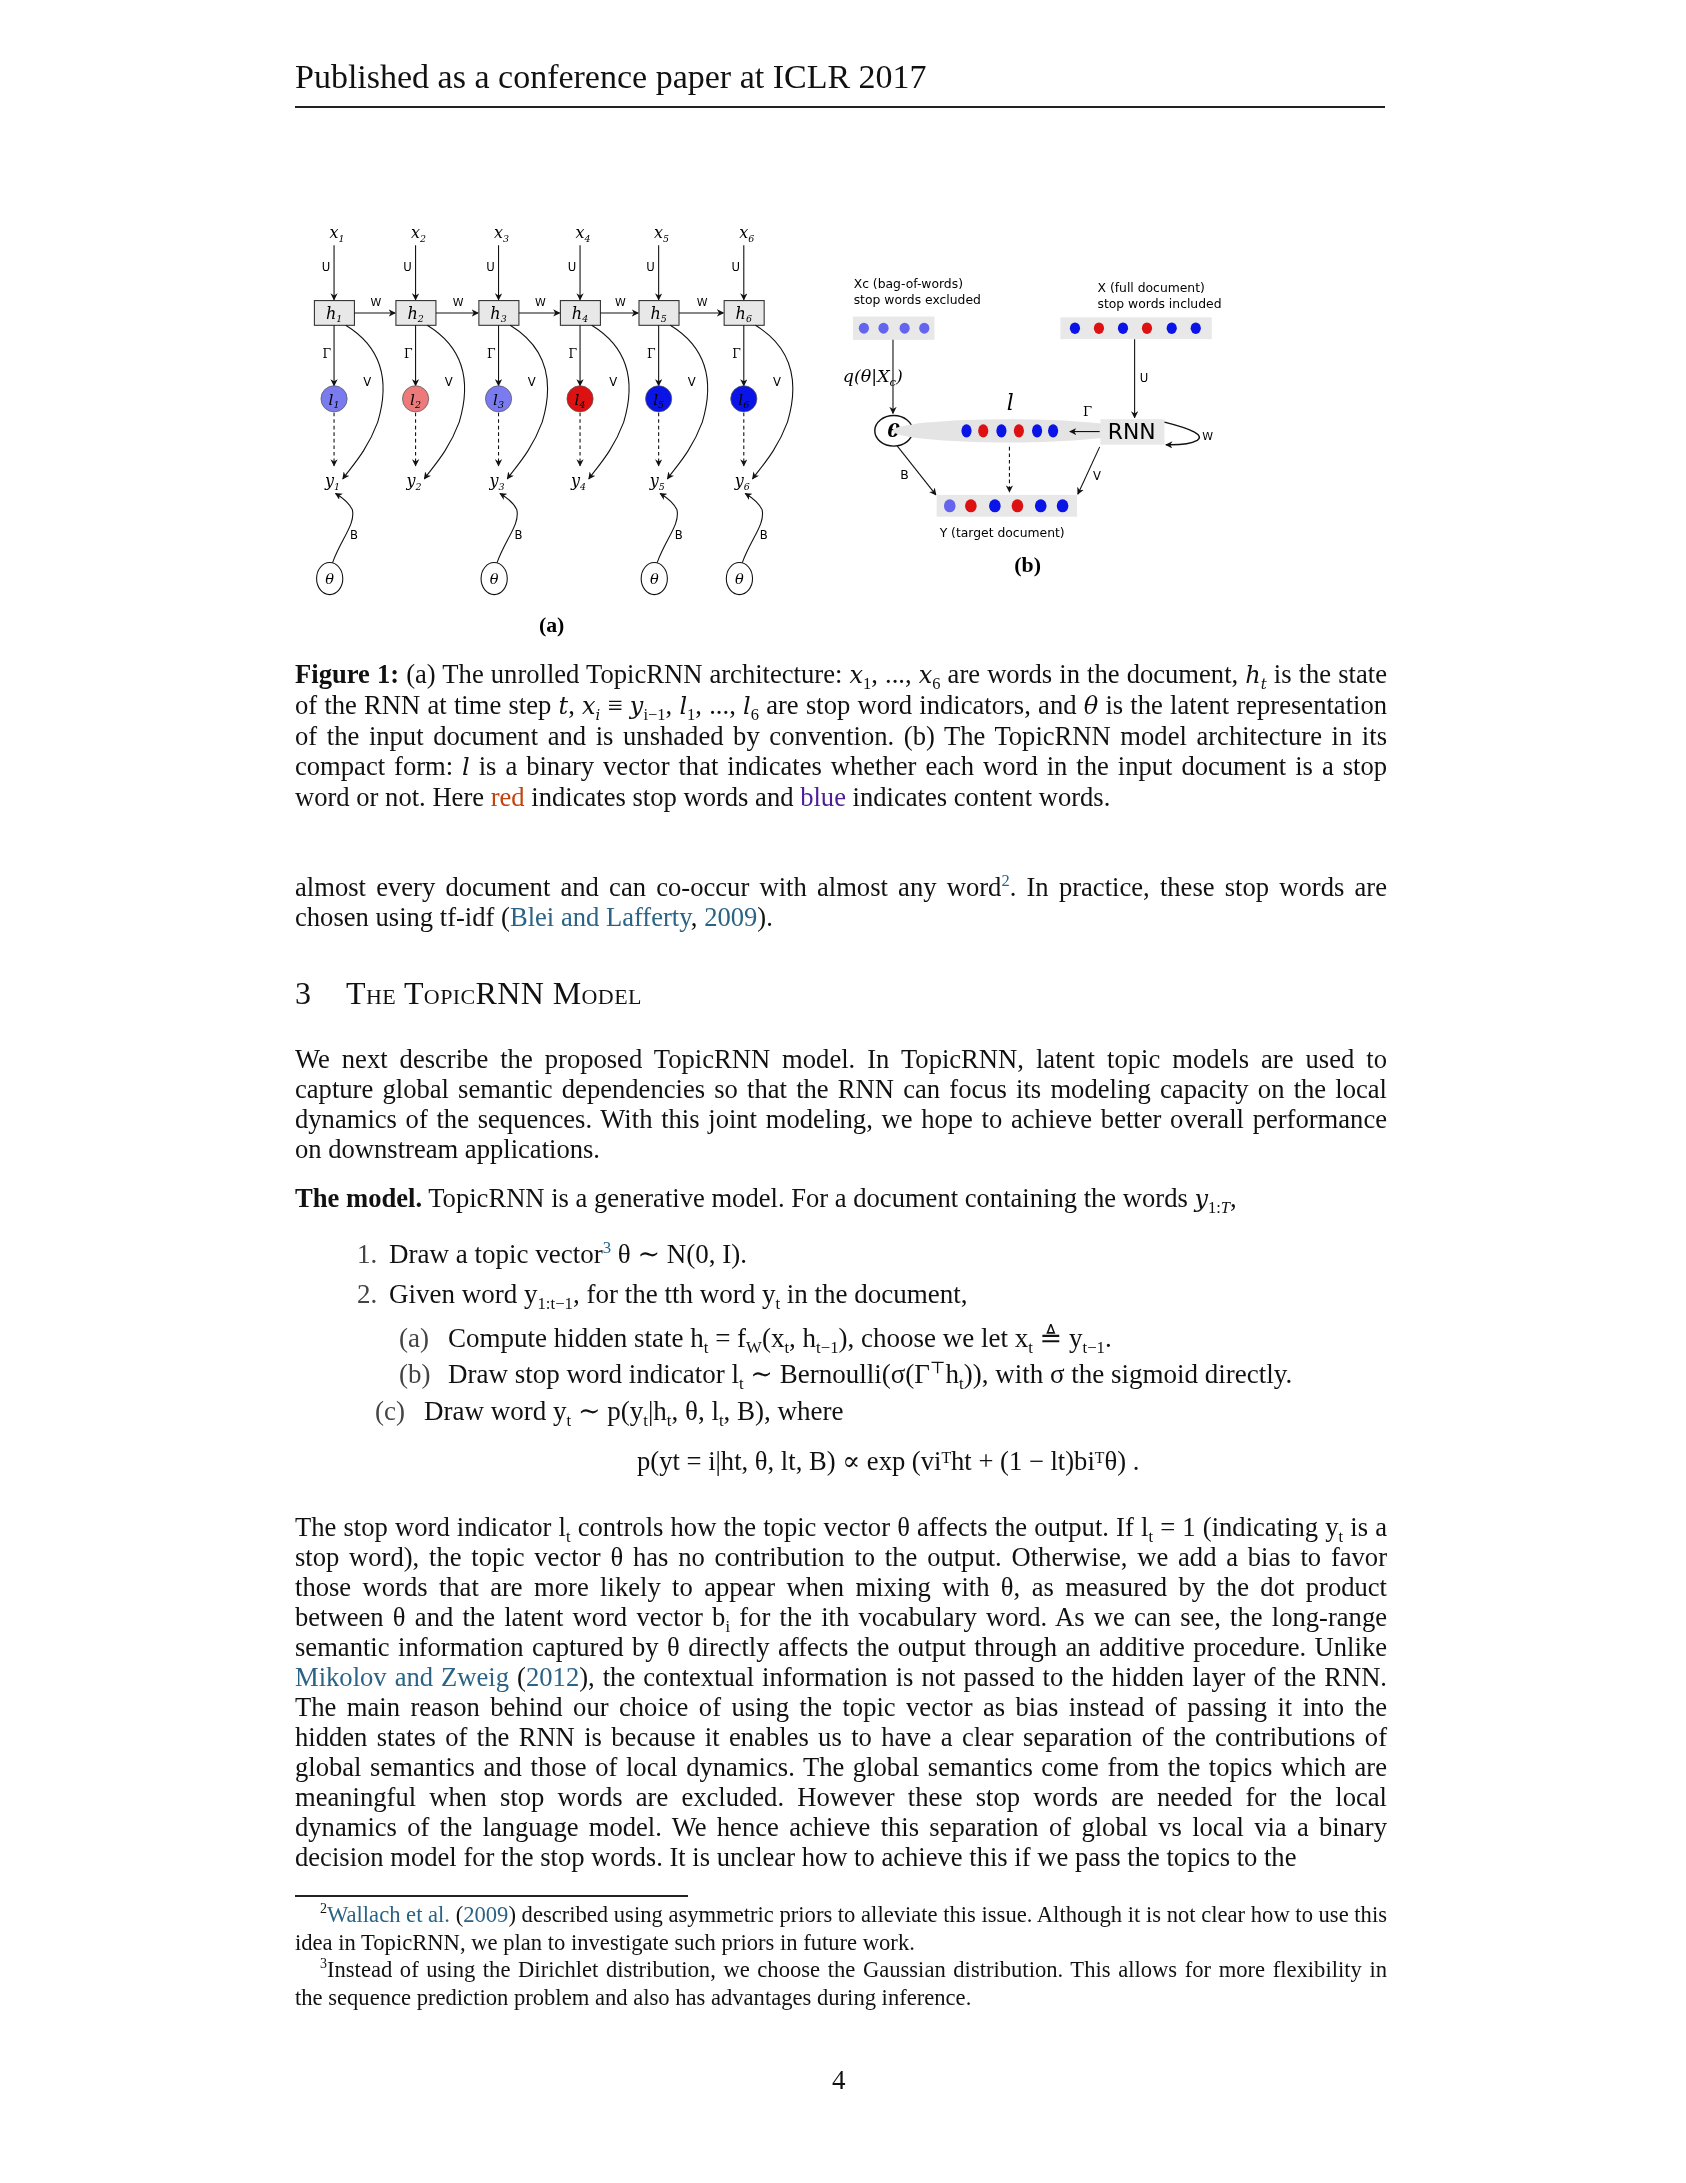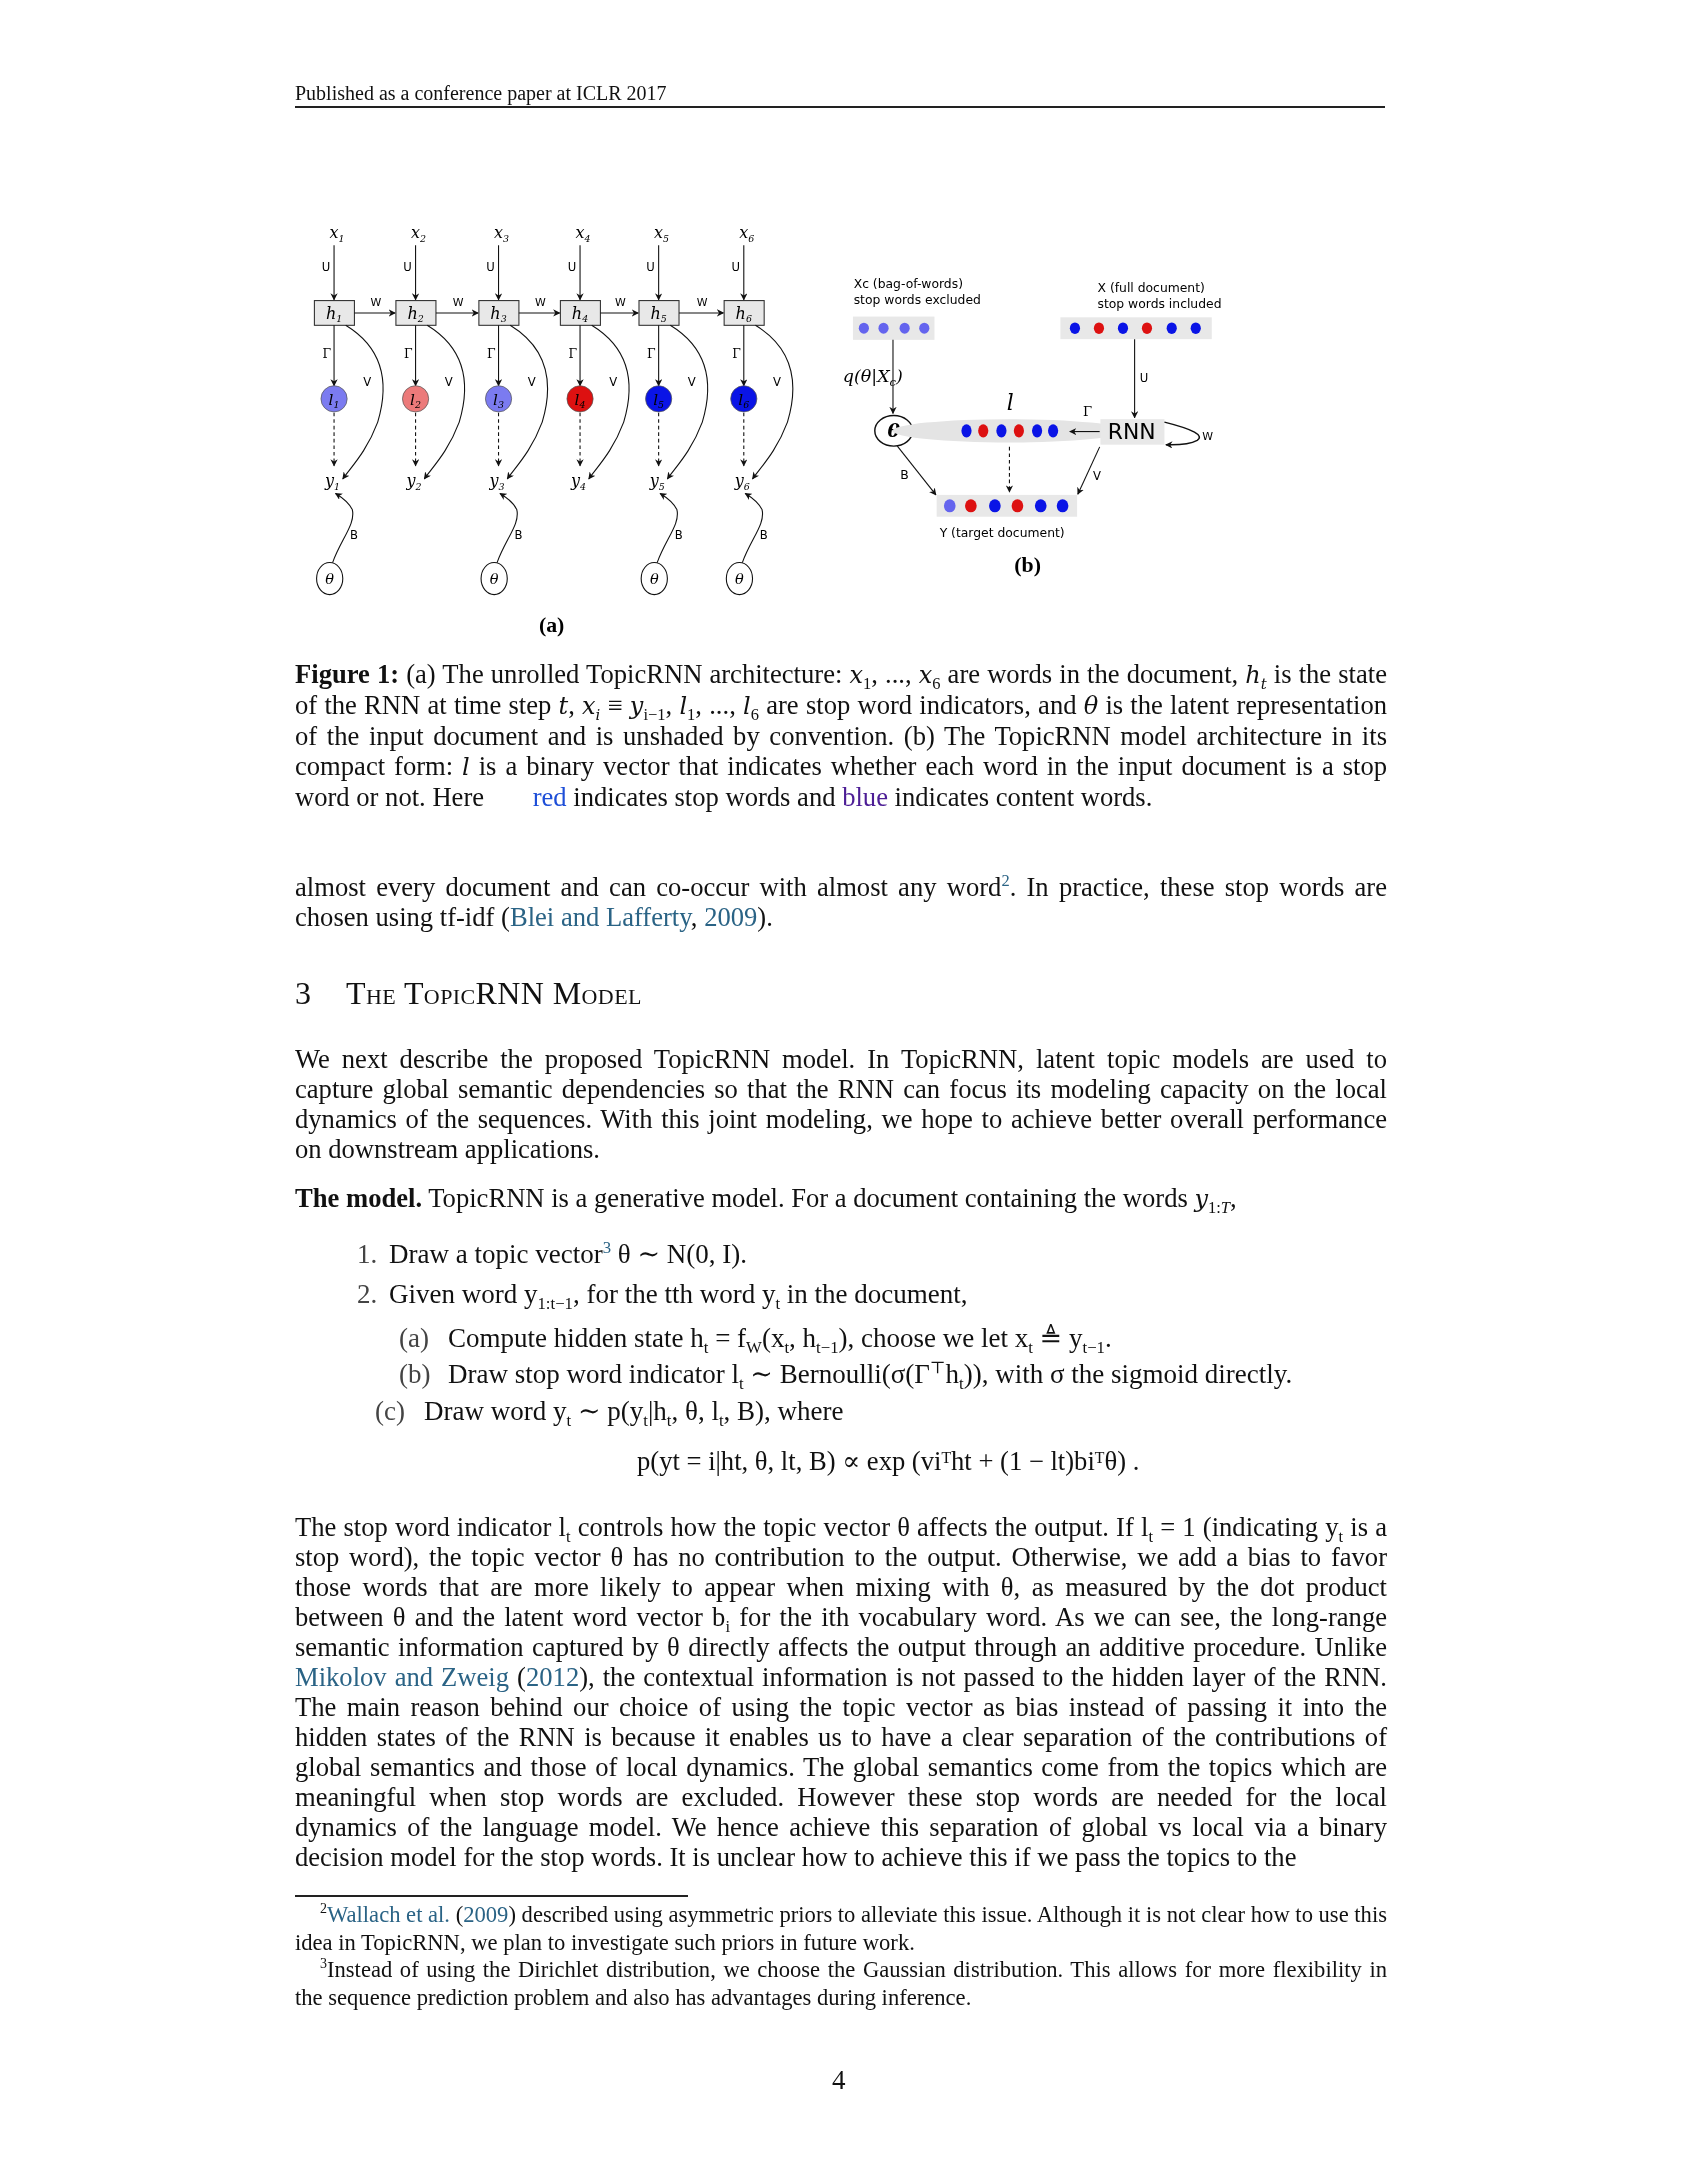--- a/index.html
+++ b/index.html
@@ -1,19 +1,19 @@
 <!DOCTYPE html>
 <html style="font-size:11.6px"><head>
 <meta charset="utf-8">
 <style>
   html, body { margin:0; padding:0; background:#ffffff; }
   body { width:1687px; height:2183px; position:relative; overflow:hidden;
          font-family:"Liberation Serif","DejaVu Serif",serif; color:#111; }
   .abs { position:absolute; }
-  .header { left:295px; top:82px; font-size:20px; }
+  .header { left:295px; top:58px; font-size:34px; }
   .header-rule { left:295px; top:106px; width:1090px; height:1.5px; background:#222; }
   .fig { left:0; top:0; width:1687px; height:655px; }
   .fig text { font-family:"DejaVu Sans","Liberation Sans",sans-serif; }
   .fig .math { font-family:"DejaVu Serif","Liberation Serif",serif; font-style:italic; }
   .caption, .para, .fn { left:295px; width:1092px; font-size:26.6px; line-height:30px; text-align:justify; }
   .caption { top:659px; }
   .para1 { top:872px; }
   .sec { left:295px; top:975px; font-size:32px; letter-spacing:0.4px; }
   .sec .num { display:inline-block; width:51px; }
   .sc { font-variant:small-caps; }
@@ -30,21 +30,21 @@
   .eq { left:637px; top:1445px; font-size:26.6px; }
   .para4 { top:1512px; }
   .fn-rule { left:295px; top:1895px; width:393px; height:1.5px; background:#222; }
   .fn { font-size:22.6px; line-height:28px; }
   .fn1 { top:1901px; }
   .fn2 { top:1956px; }
   .pagenum { left:832px; top:2065px; font-size:27px; }
   i.m { font-family:"DejaVu Serif","Liberation Serif",serif; font-style:italic; font-size:24px; }
   sub, sup { font-size:62%; line-height:0; }
   .link { color:#2a6385; }
-  .red { color:#1d4ed8;margin-left:42px; }
+  .red { color:#c2410c; }
   .blue { color:#4c1d95; }
   b { font-weight:bold; }
   .indent { display:inline-block; width:25px; }
 </style>
 </head>
 <body>
 
 <div class="abs header">Published as a conference paper at ICLR 2017</div>
 <div class="abs header-rule"></div>
 

